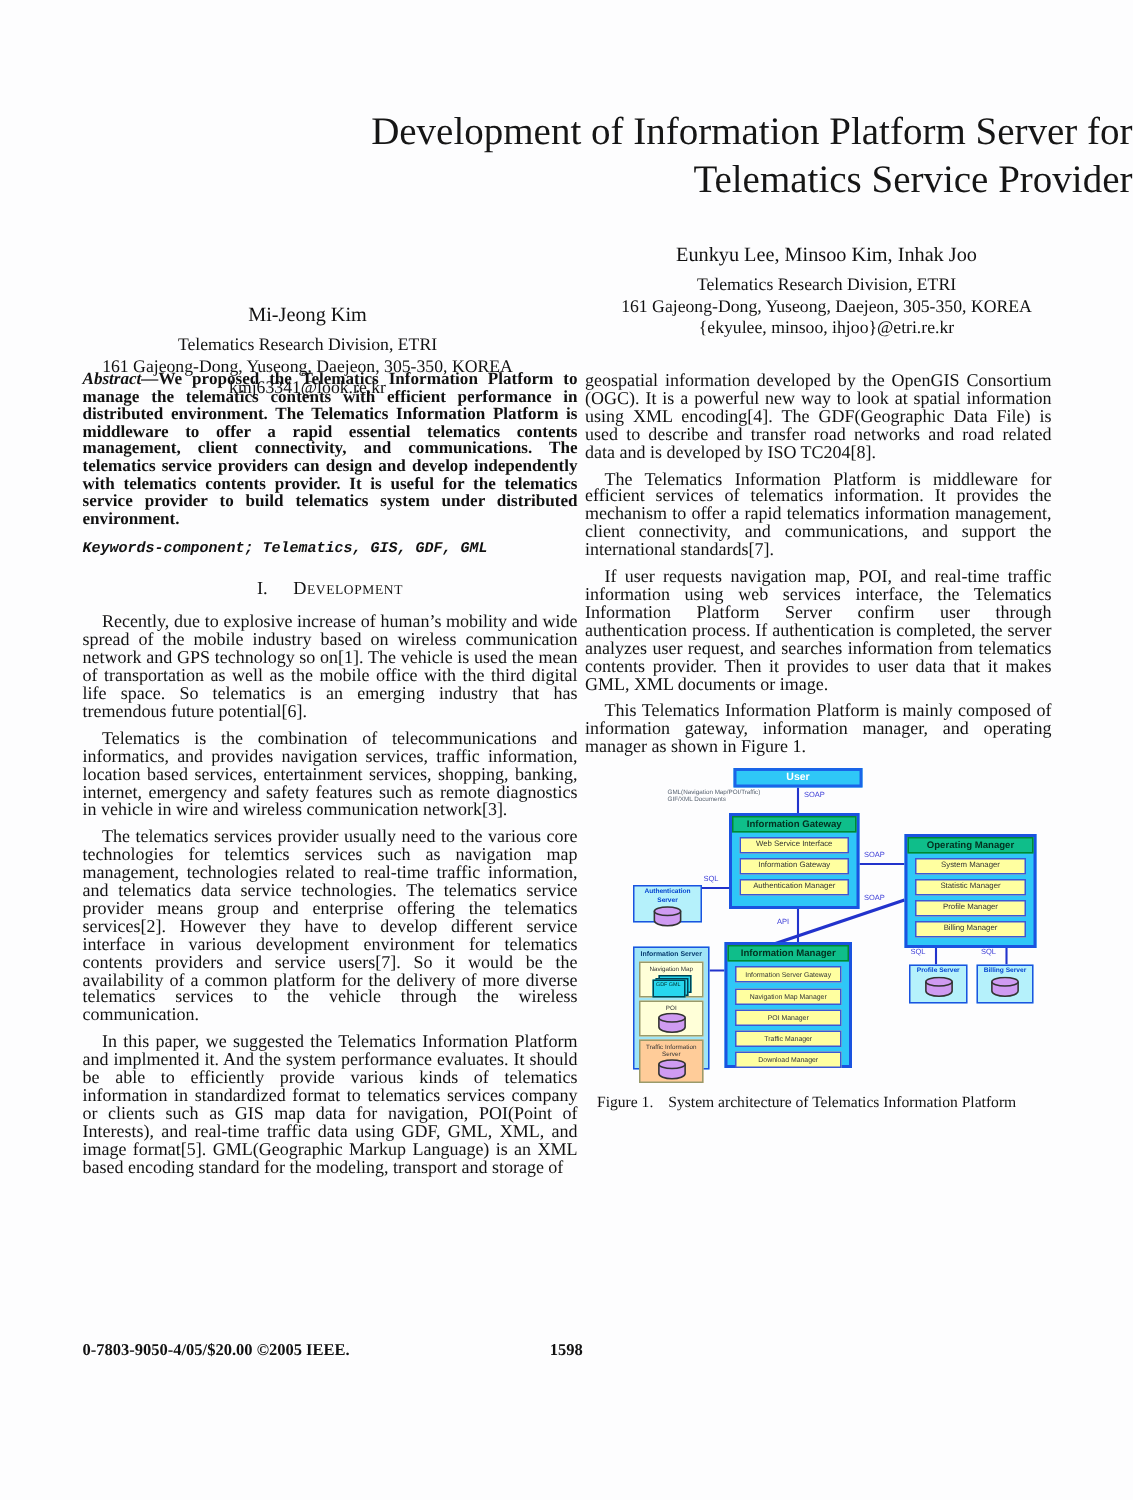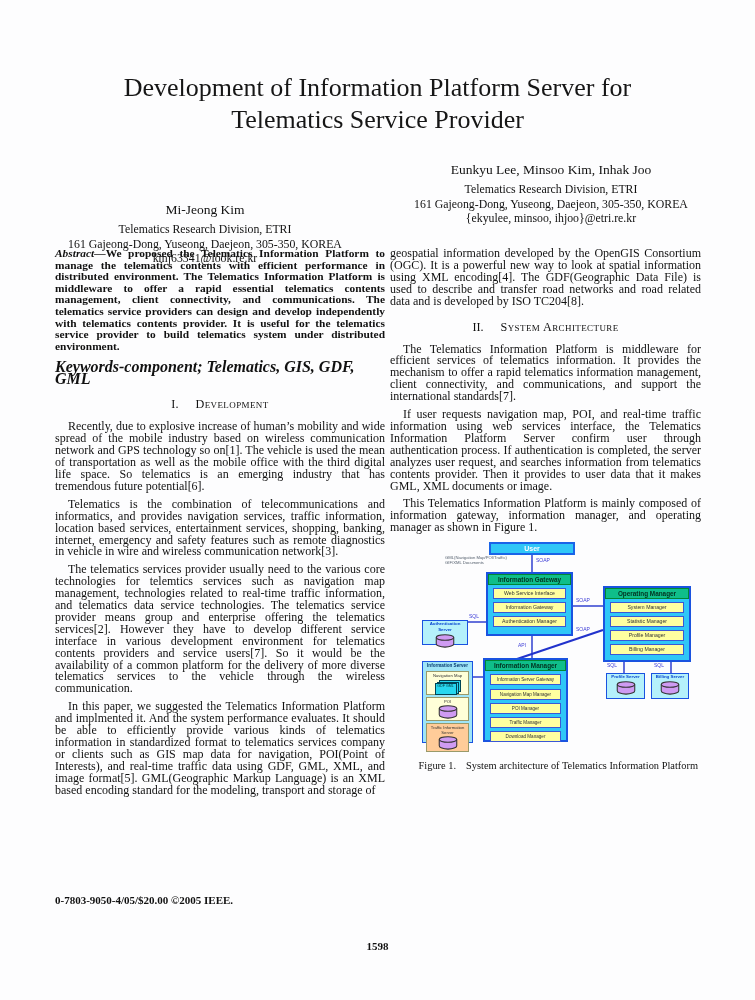--- a/index.html
+++ b/index.html
@@ -2,37 +2,37 @@
 <html><head>
 <meta charset="utf-8">
 <style>
   html,body { margin:0; padding:0; }
   body {
     width:755px; height:1000px; position:relative;
     background:#fdfdfe; overflow:hidden;
     font-family:"Liberation Serif","DejaVu Serif",serif;
     color:#111;
   }
-  .page-title { position:absolute; top:72px; left:0; right:0; text-align:center;
+  .page-title { position:absolute; top:72px; left:0; right:0; text-align:right;
     font-size:26px; line-height:32px; font-weight:normal; color:#161616; }
   .authors { position:absolute; top:162px; left:0; width:755px; }
   .auth-block { position:absolute; text-align:center; }
   .auth-left { left:45px; width:320px;margin-top:40px; }
   .auth-right { left:395px; width:312px; }
   .auth-name { font-size:13.5px; margin-bottom:4px; }
   .auth-line { font-size:11.8px; line-height:14.5px; }
 
   .col { position:absolute; top:248px; }
   .col-left { left:55px; width:330px; }
   .col-right { left:390px; width:311px; }
   .col p { font-size:12px; line-height:11.9px; text-align:justify; margin:0 0 6px 0; text-indent:13px; }
   p.no-indent { text-indent:0; }
   .abstract { font-weight:bold; font-size:11.4px; line-height:11.6px; text-align:justify; margin:0 0 9px 0; }
   .abstract .ab-label { font-style:italic; }
-  .kw { font-weight:bold; font-style:italic; font-size:16px; line-height:12px; margin:0 0 10px 0; }
+  .kw { font-weight:bold; font-style:italic; font-size:10px; line-height:12px; margin:0 0 10px 0;font-family:Liberation Mono, monospace; }
   .sec-h { text-align:center; font-size:12.2px; margin:12px 0 9px 0; }
   .sec-num { margin-right:17px; }
   .sc { font-variant:small-caps; letter-spacing:0.4px; }
 
   
   .fig-wrap { margin:6px 0 0 0; }
   .fig { position:relative; width:300px; height:212px; margin-left:15px;
     font-family:"Liberation Sans","DejaVu Sans",sans-serif; }
   .fig svg.wires { position:absolute; left:0; top:0; z-index:0; }
   .fbox { position:absolute; box-sizing:border-box; }
@@ -63,26 +63,26 @@
   .sub .sub-t { font-size:4.2px; line-height:5px; color:#333; padding-top:1px; }
   .cyl-svg { display:block; margin:1px auto 1px auto; }
   .stack { position:relative; width:26px; height:13px; margin:2px auto 1px auto; }
   .stack .card { position:absolute; width:20px; height:10px; background:#27d7ee;
     border:1px solid #045; }
   .stack .c1 { left:4px; top:0; } .stack .c2 { left:2px; top:1.5px; }
   .stack .c3 { left:0; top:3px; font-size:3.6px; line-height:4.5px; color:#033; text-align:center; }
   .flabel { position:absolute; font-size:5px; color:#4040d8; z-index:3; line-height:5px; }
   .fnote { position:absolute; left:40px; top:15px; width:82px; font-size:4.2px;
     line-height:5px; color:#55606e; z-index:3; }
-  .fig-caption { margin-top:8px; text-align:right; font-size:10.4px; color:#111; width:300px; margin-left:8px;
+  .fig-caption { margin-top:8px; text-align:left; font-size:10.4px; color:#111; width:300px; margin-left:8px;
     font-family:"Liberation Serif","DejaVu Serif",serif; }
   .fig-caption .cap-num { margin-right:10px; }
 
   .footer-copy { position:absolute; left:55px; top:894px; font-size:11px; font-weight:bold; }
-  .footer-page { position:absolute; left:0; right:0; top:894px; text-align:center; font-size:11px; font-weight:bold;margin-top:46px; }
+  .footer-page { position:absolute; left:0; right:0; top:894px; text-align:center; font-size:11px; font-weight:bold; }
 </style>
 </head>
 <body>
 
 <div class="page-title">
   <div>Development of Information Platform Server for</div>
   <div>Telematics Service Provider</div>
 </div>
 
 <div class="authors">
@@ -105,21 +105,20 @@
   <div class="kw">Keywords-component; Telematics, GIS, GDF, GML</div>
   <div class="sec-h"><span class="sec-num">I.</span><span class="sc">Development</span></div>
   <p>Recently, due to explosive increase of human’s mobility and wide spread of the mobile industry based on wireless communication network and GPS technology so on[1]. The vehicle is used the mean of transportation as well as the mobile office with the third digital life space. So telematics is an emerging industry that has tremendous future potential[6].</p>
   <p>Telematics is the combination of telecommunications and informatics, and provides navigation services, traffic information, location based services, entertainment services, shopping, banking, internet, emergency and safety features such as remote diagnostics in vehicle in wire and wireless communication network[3].</p>
   <p>The telematics services provider usually need to the various core technologies for telemtics services such as navigation map management, technologies related to real-time traffic information, and telematics data service technologies. The telematics service provider means group and enterprise offering the telematics services[2]. However they have to develop different service interface in various development environment for telematics contents providers and service users[7]. So it would be the availability of a common platform for the delivery of more diverse telematics services to the vehicle through the wireless communication.</p>
   <p>In this paper, we suggested the Telematics Information Platform and implmented it. And the system performance evaluates. It should be able to efficiently provide various kinds of telematics information in standardized format to telematics services company or clients such as GIS map data for navigation, POI(Point of Interests), and real-time traffic data using GDF, GML, XML, and image format[5]. GML(Geographic Markup Language) is an XML based encoding standard for the modeling, transport and storage of</p>
 </div>
 
 <div class="col col-right">
   <p class="no-indent">geospatial information developed by the OpenGIS Consortium (OGC). It is a powerful new way to look at spatial information using XML encoding[4]. The GDF(Geographic Data File) is used to describe and transfer road networks and road related data and is developed by ISO TC204[8].</p>
-  <div class="sec-h"><span class="sec-num">II.</span><span class="sc">System Architecture</span></div>
   <p>The Telematics Information Platform is middleware for efficient services of telematics information. It provides the mechanism to offer a rapid telematics information management, client connectivity, and communications, and support the international standards[7].</p>
   <p>If user requests navigation map, POI, and real-time traffic information using web services interface, the Telematics Information Platform Server confirm user through authentication process. If authentication is completed, the server analyzes user request, and searches information from telematics contents provider. Then it provides to user data that it makes GML, XML documents or image.</p>
   <p>This Telematics Information Platform is mainly composed of information gateway, information manager, and operating manager as shown in Figure 1.</p>
 
   <div class="fig-wrap">
     <div class="fig">
       <svg class="wires" width="300" height="212">
         <line x1="127" y1="15" x2="127" y2="32" stroke="#2233cc" stroke-width="1.4"></line>
         <line x1="63" y1="82" x2="81" y2="82" stroke="#2233cc" stroke-width="1.4"></line>
         <line x1="168" y1="66" x2="198" y2="66" stroke="#2233cc" stroke-width="1.4"></line>

